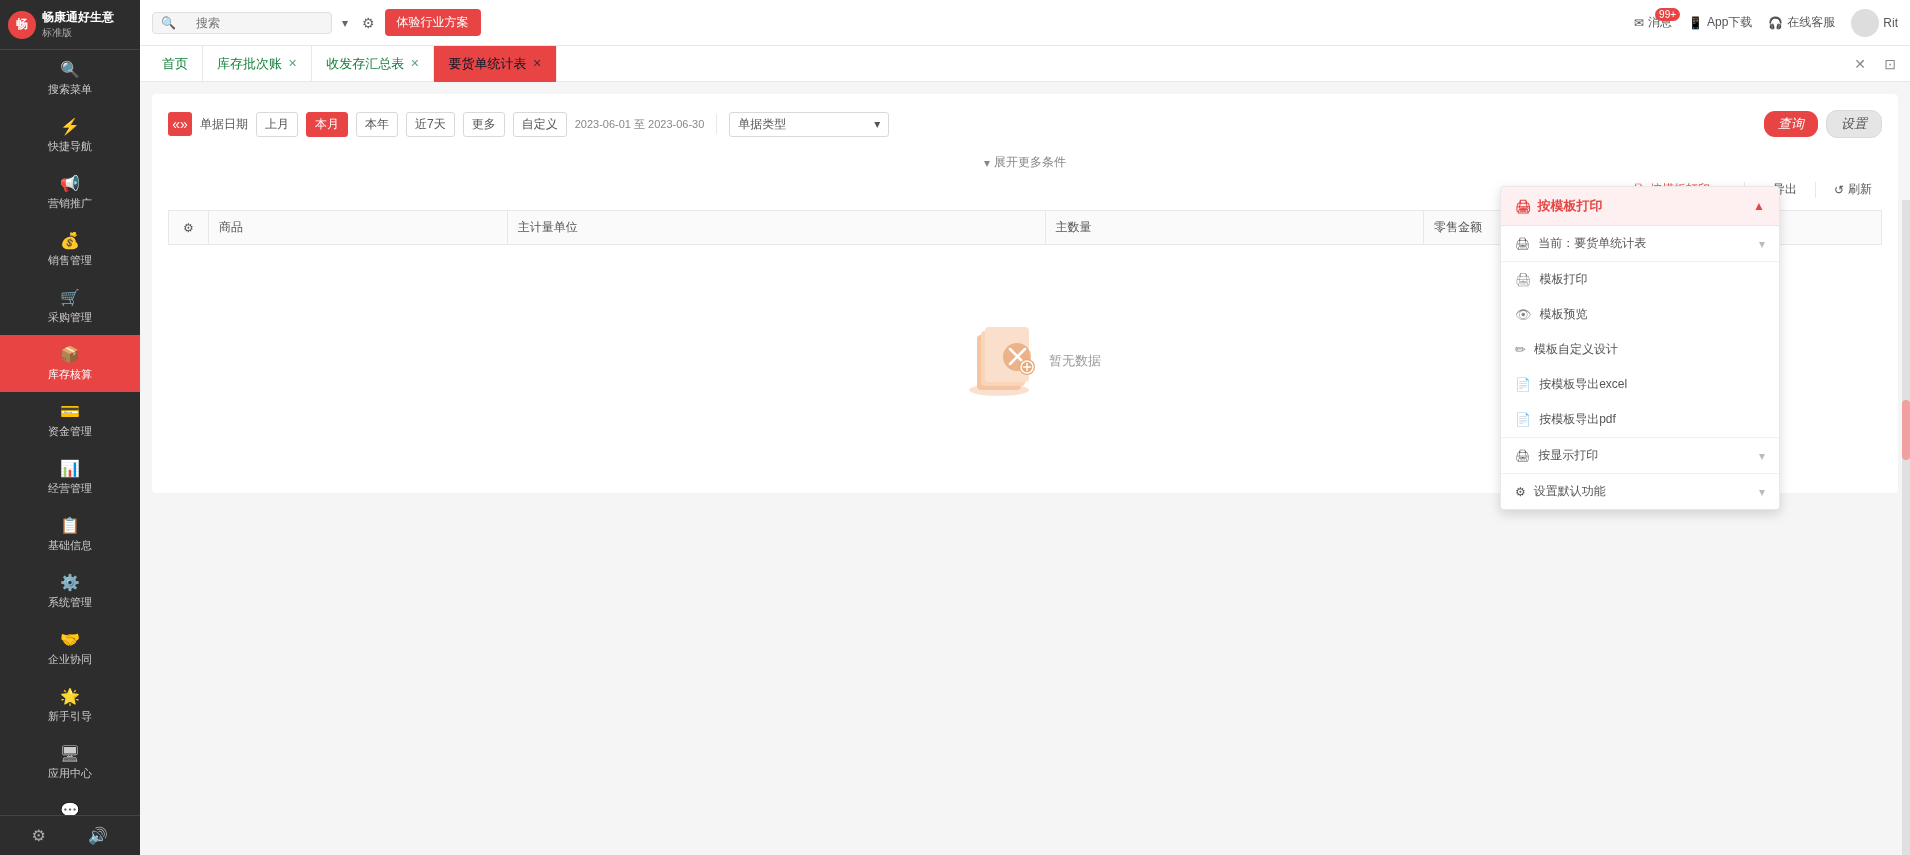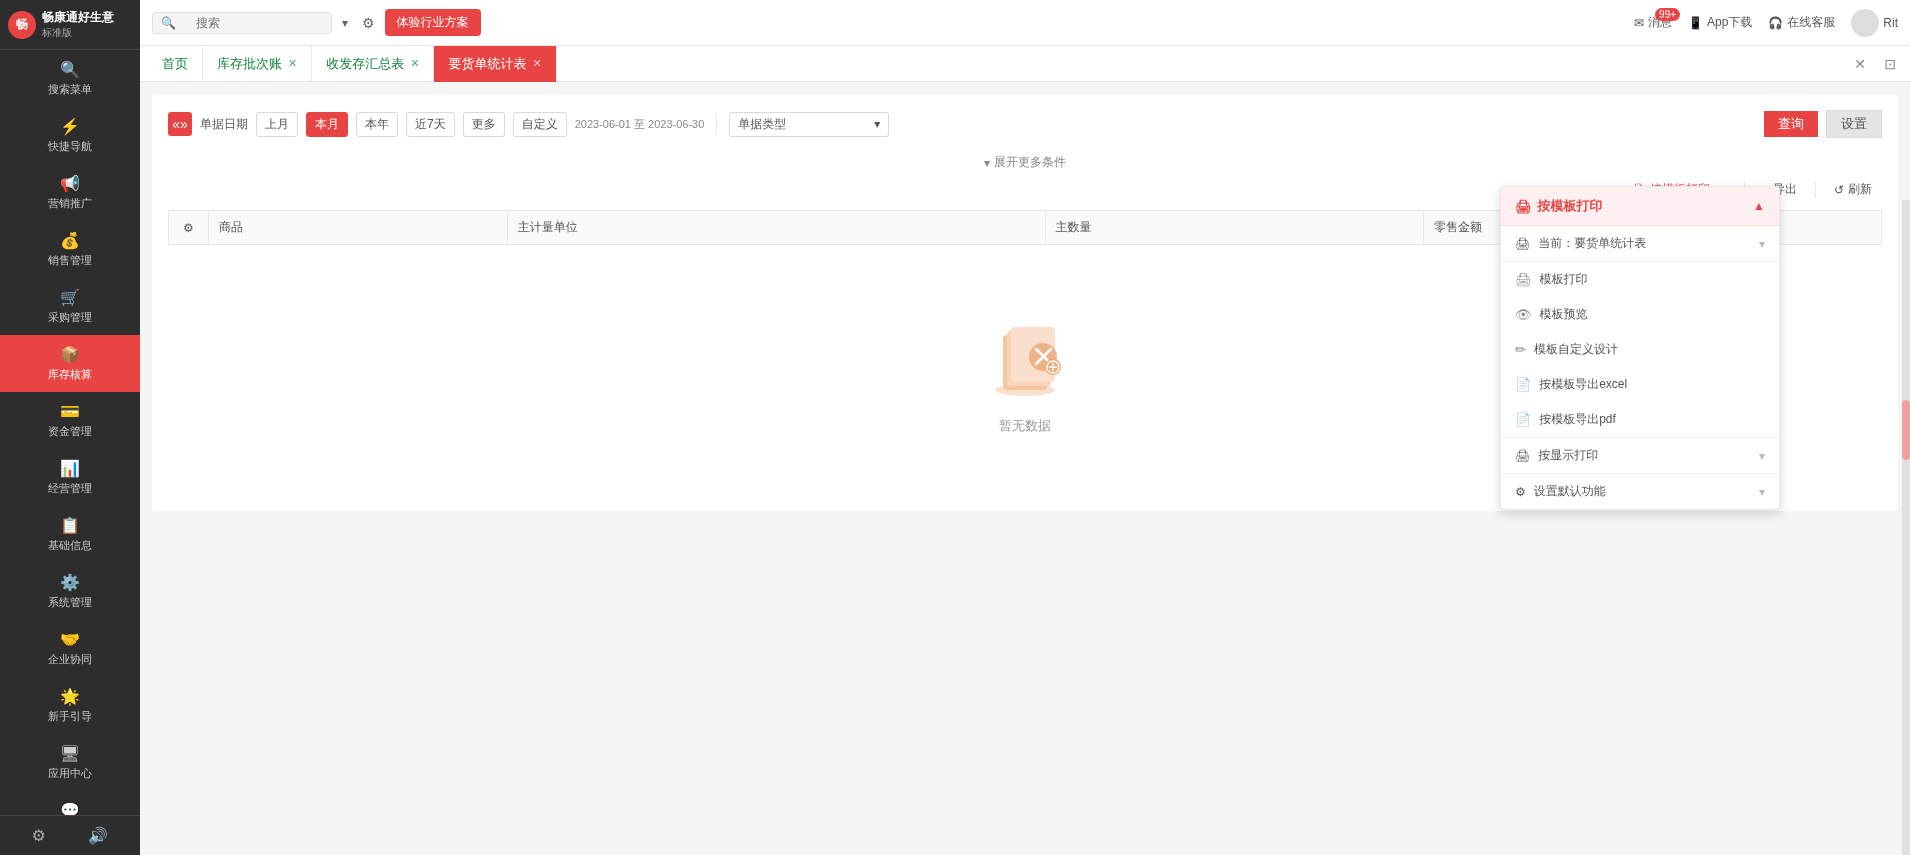--- a/index.html
+++ b/index.html
@@ -170,21 +170,21 @@
       height: 36px;
       font-size: 13px;
       cursor: pointer;
       color: #15803d;
       border-right: 1px solid #e8e8e8;
       gap: 6px;
       white-space: nowrap;
     }
     .tab.active {
       background: #e84444;
-      color: #ffffff;
+      color: #0f172a;
     }
     .tab-close {
       font-size: 11px;
       color: inherit;
       cursor: pointer;
       opacity: 0.7;
     }
     .tab-window-controls { display: flex; gap: 6px; margin-left: auto; align-items: center; }
     .tab-window-btn { font-size: 14px; color: #888; cursor: pointer; width: 24px; height: 24px; display: flex; align-items: center; justify-content: center; }
 
@@ -262,22 +262,23 @@
       color: #555;
       cursor: pointer;
       background: #fff;
       min-width: 160px;
       justify-content: space-between;
     }
     .filter-action-btn {
       padding: 4px 14px;
       font-size: 13px;
       border: none;
-      border-radius: 0;
-      cursor: pointer;
+      border-radius: 11px;
+      cursor: pointer;
+      font-style: italic;
     }
     .filter-action-btn.query { background: #e84444; color: white; }
     .filter-action-btn.settings { background: #e5e5e5; color: #555; border: 1px solid #d9d9d9; }
 
     .expand-conditions {
       display: flex;
       align-items: center;
       justify-content: center;
       color: #888;
       font-size: 12px;
@@ -320,21 +321,21 @@
       padding: 8px 10px;
       text-align: left;
       font-weight: normal;
       color: #555;
     }
     .data-table th:first-child { width: 40px; text-align: center; }
 
     
     .empty-state {
       display: flex;
-      flex-direction: column;
+      flex-direction: row;
       align-items: center;
       justify-content: center;
       padding: 60px 0;
     }
     .empty-icon {
       width: 100px;
       height: 100px;
       margin-bottom: 12px;
     }
     .empty-text { color: #999; font-size: 13px; }

